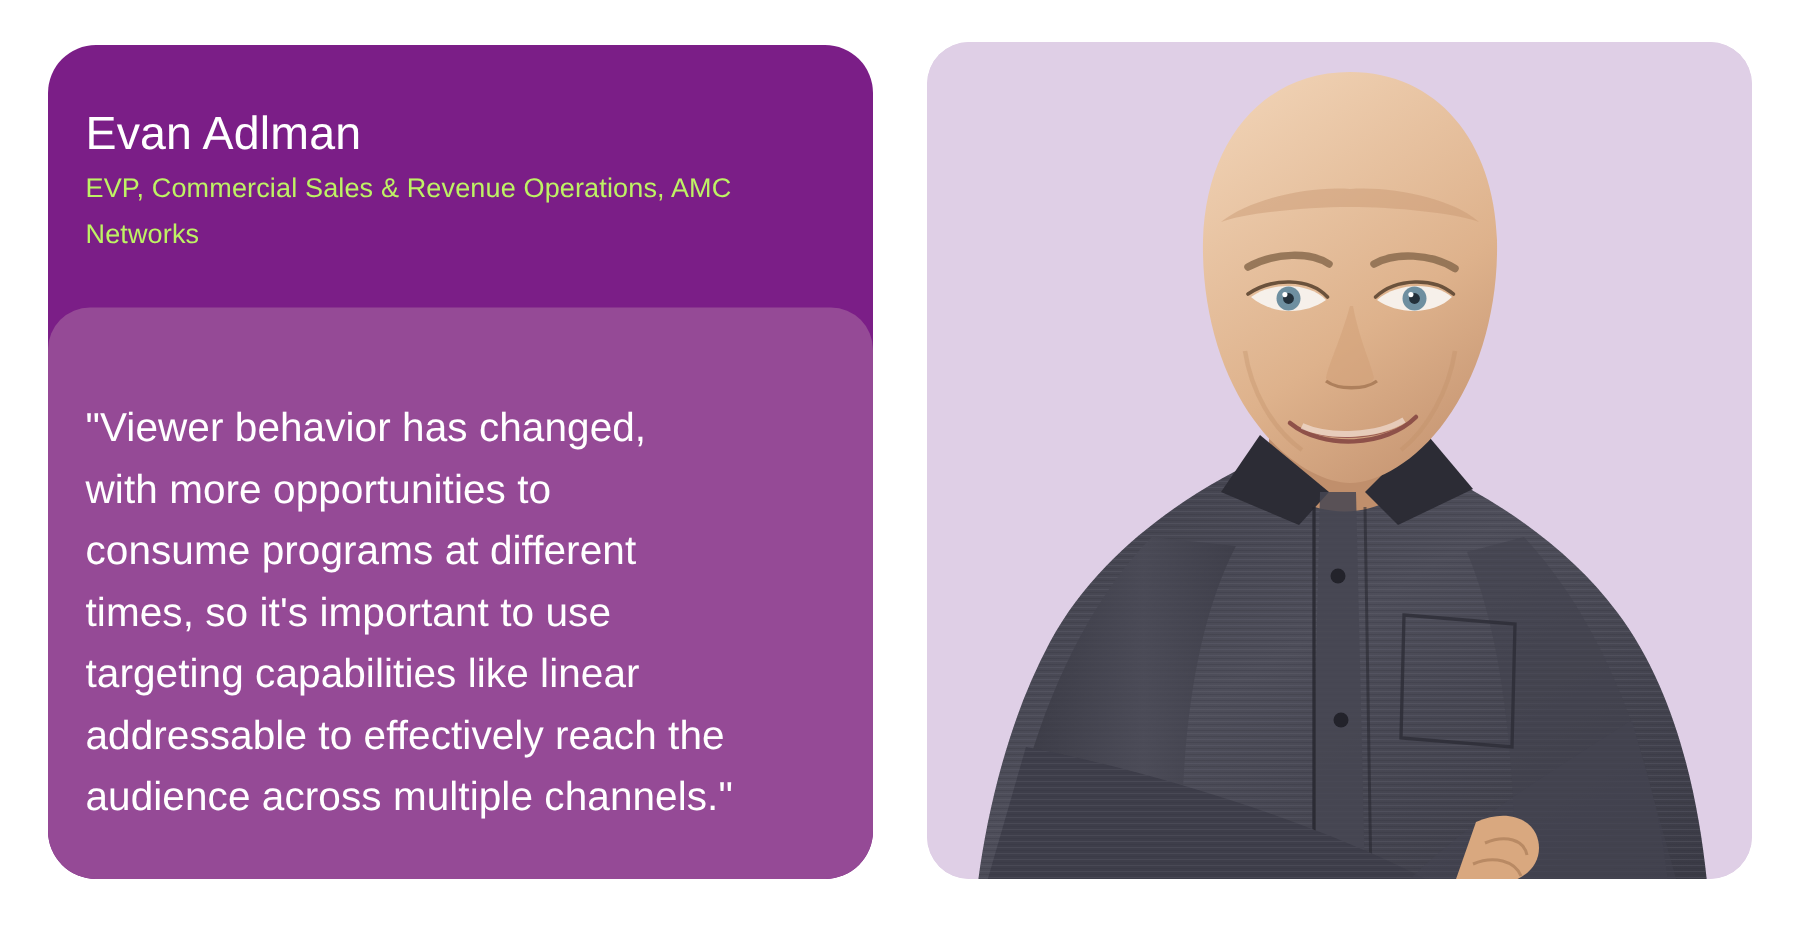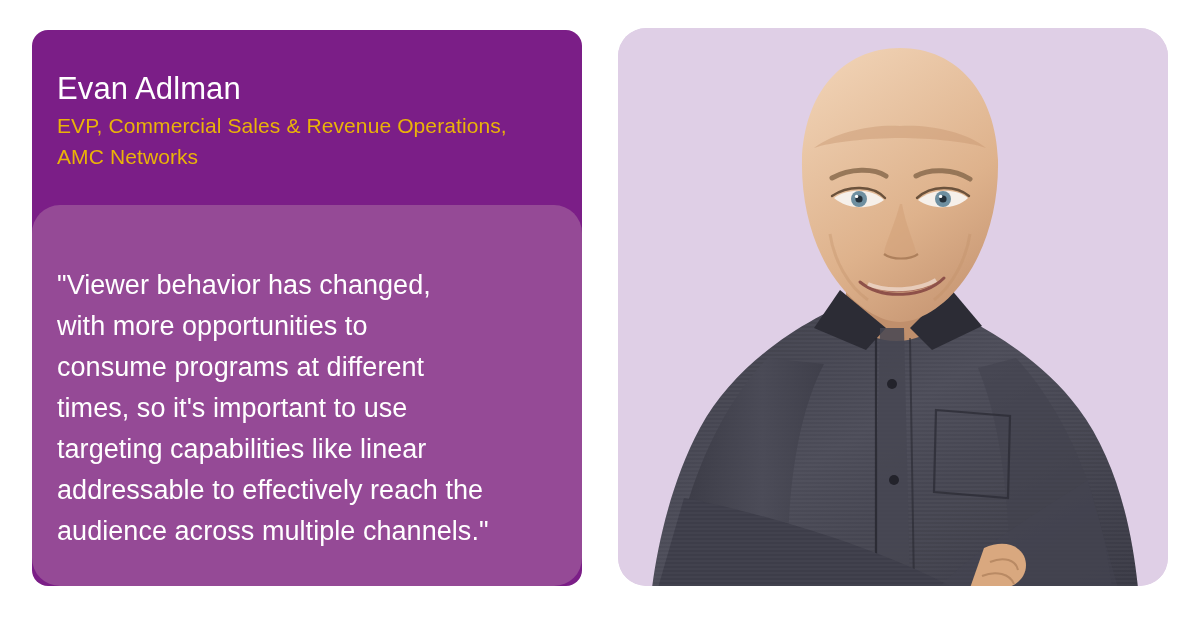--- a/index.html
+++ b/index.html
@@ -20,43 +20,43 @@
     background: #ffffff;
   }
 
   
   .quote-card {
     position: absolute;
     left: 32px;
     top: 30px;
     width: 550px;
     height: 556px;
-    border-radius: 16px;
+    border-radius: 32px;
     background: #7B1E87;
     overflow: hidden;
   }
   .speaker-block {
     position: absolute;
     left: 0;
     top: 0;
     width: 100%;
     padding: 40px 26px 0 25px;
     box-sizing: border-box;
   }
   .speaker-name {
     color: #ffffff;
     font-size: 31px;
     font-weight: 400;
     line-height: 38px;
     letter-spacing: 0.1px;
     white-space: nowrap;
   }
   .speaker-title {
-    color: #eab308;
-    font-size: 21px;
+    color: #bef264;
+    font-size: 18px;
     font-weight: 400;
     line-height: 31px;
     letter-spacing: 0.1px;
     margin-top: 2px;
   }
 
   .quote-panel {
     position: absolute;
     left: 0;
     top: 175px;

